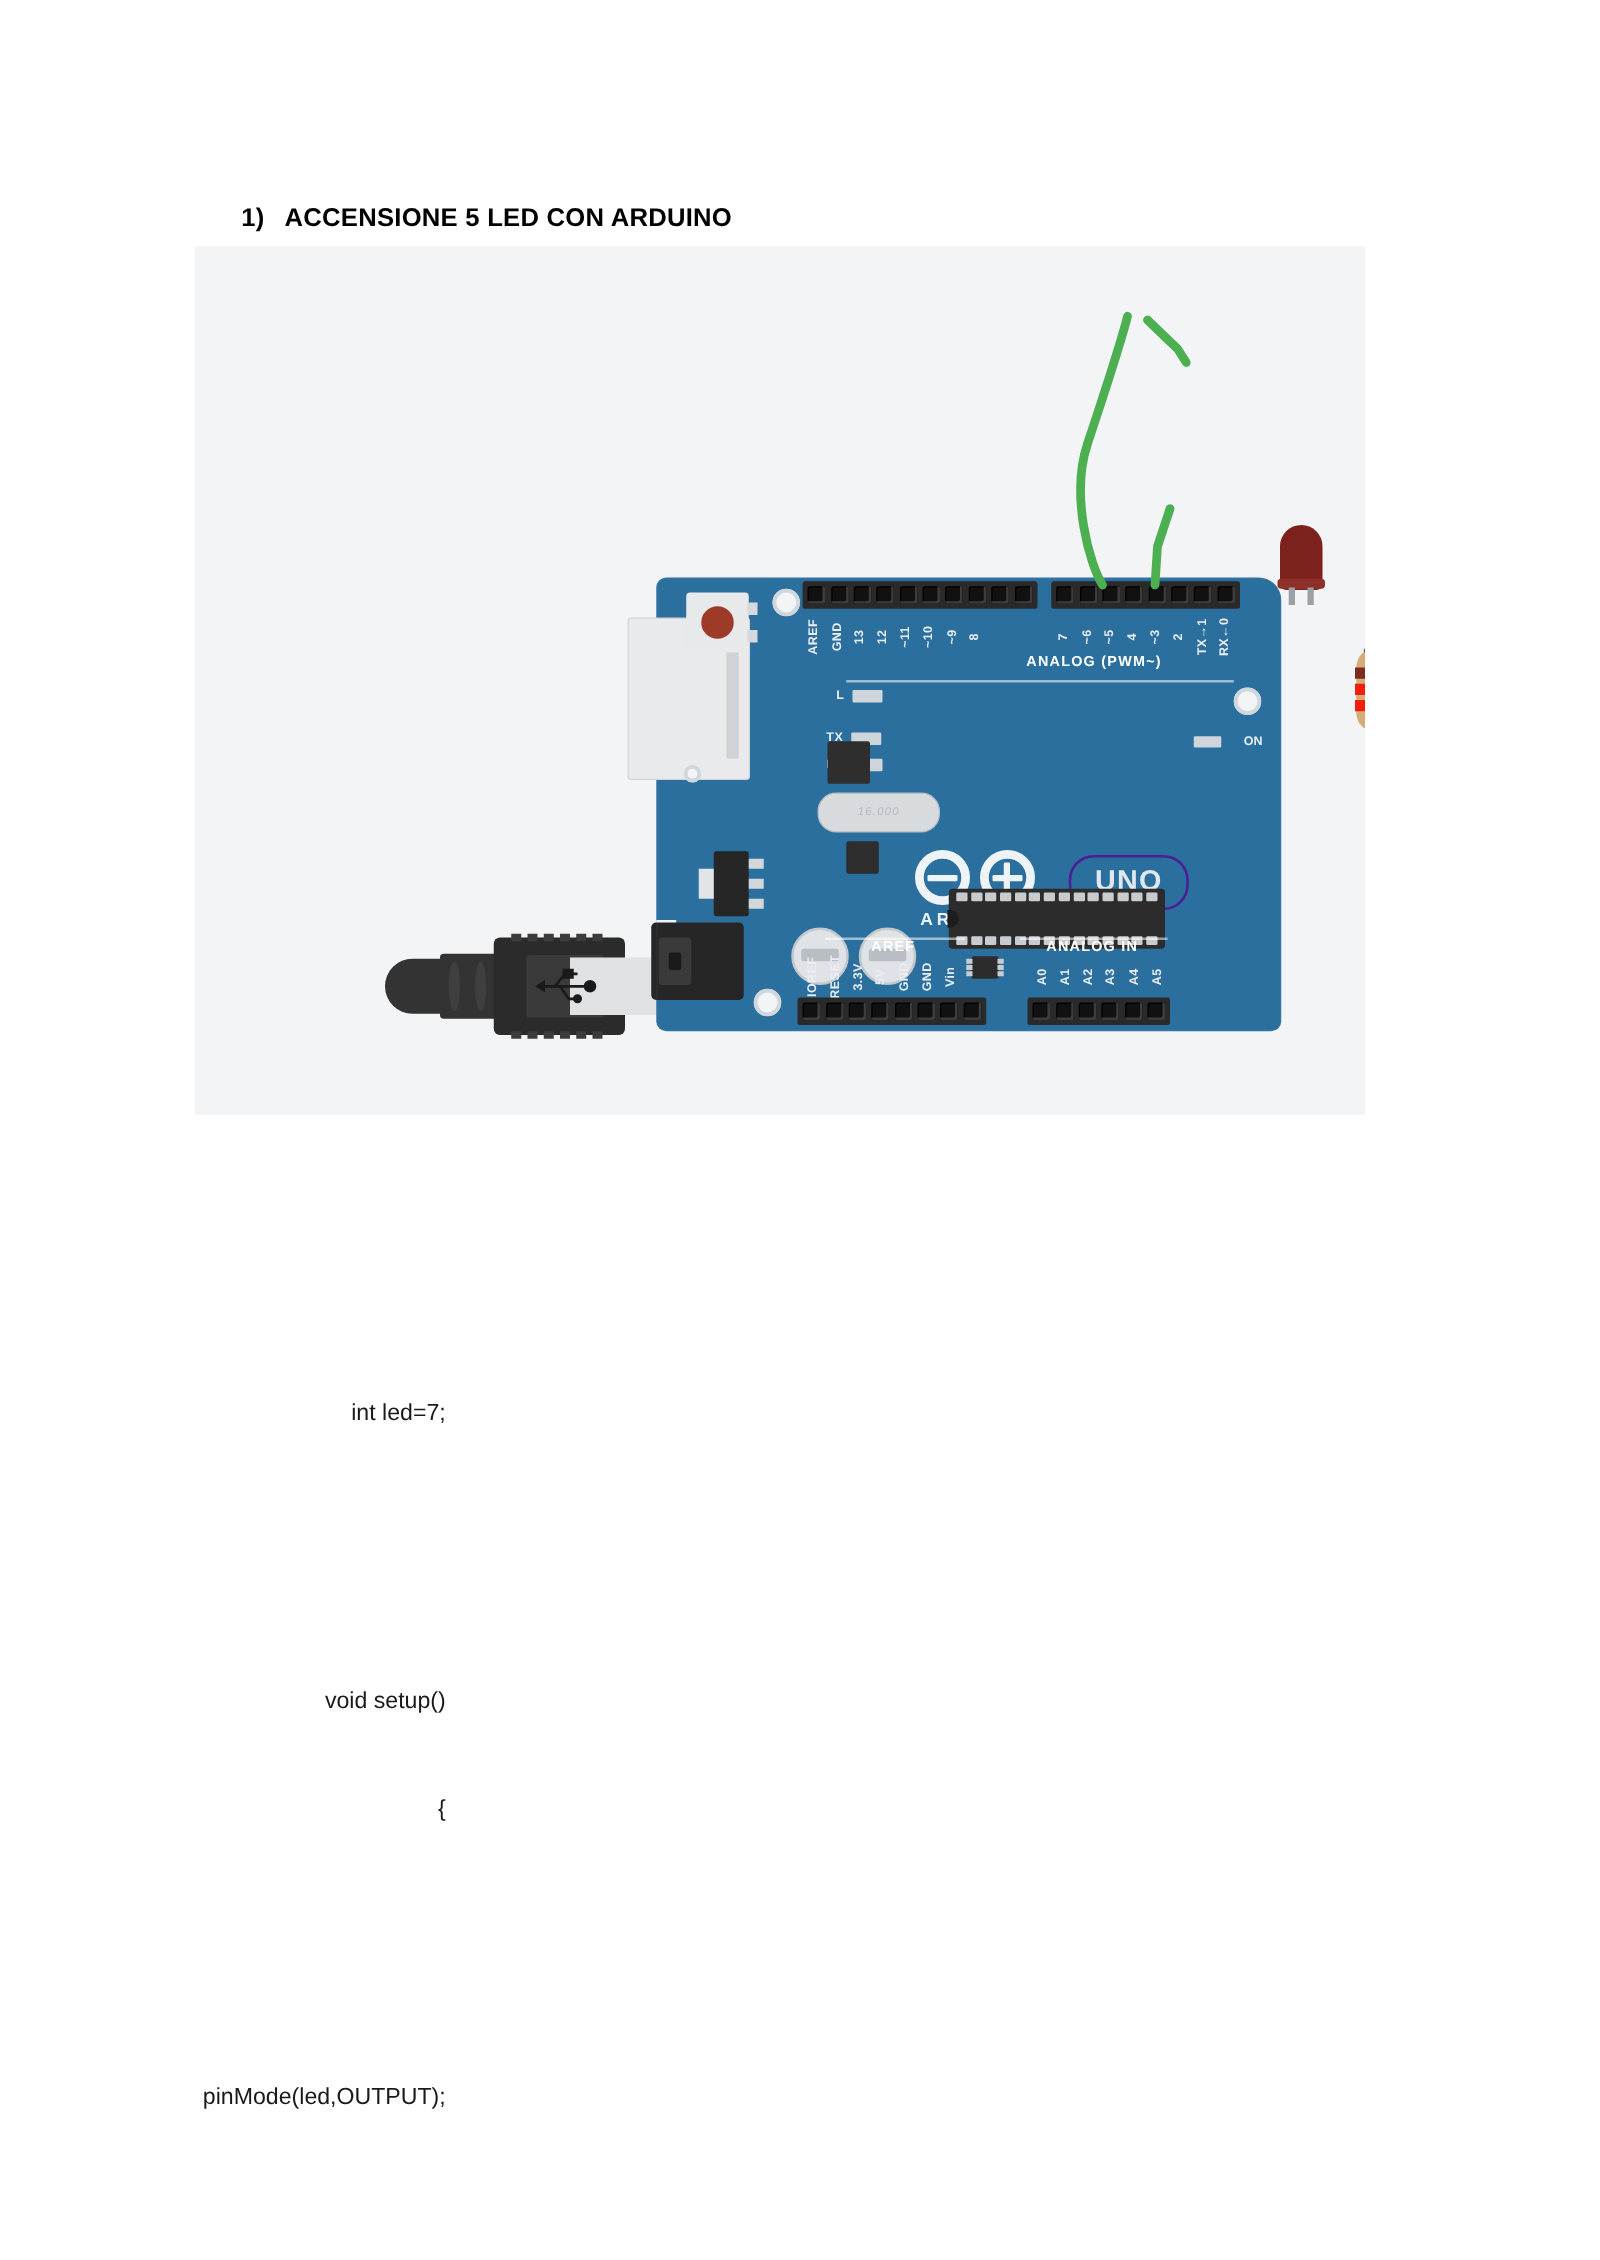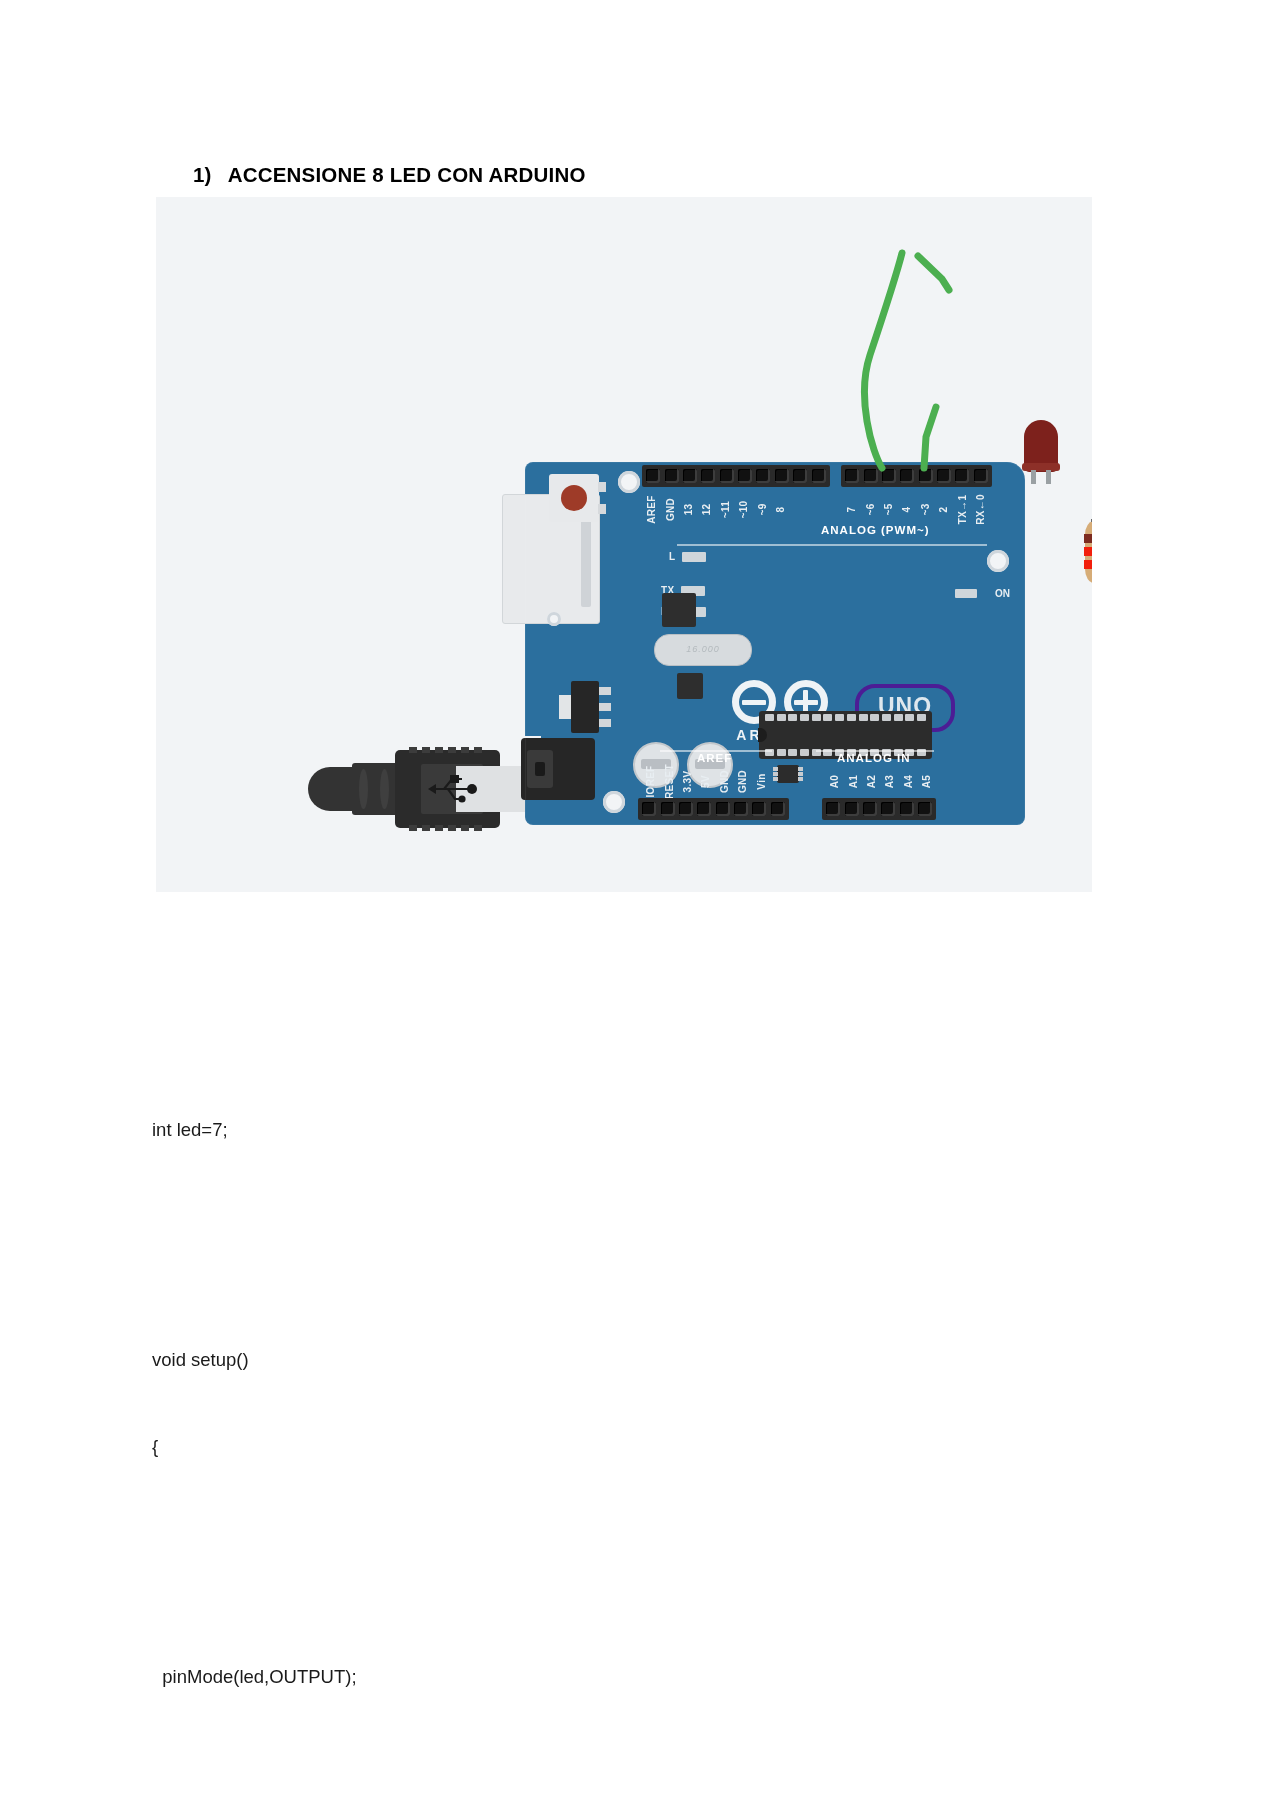--- a/index.html
+++ b/index.html
@@ -209,21 +209,21 @@
     font-weight: bold;
     letter-spacing: 3.2px;
     color: #eef3f6;
   }
   .uno-badge {
     position: absolute;
     left: 330px;
     top: 222px;
     width: 92px;
     height: 40px;
-    border: 4px solid #4c1d95;
+    border: 2px solid #4c1d95;
     border-radius: 20px;
     color: #dfe8ee;
     font-size: 23px;
     font-weight: bold;
     letter-spacing: 1px;
     text-align: center;
     line-height: 37px;
   }
 
   
@@ -529,31 +529,31 @@
   
   .code {
     position: absolute;
     left: 152px;
     top: 999px;
     font-size: 18.5px;
     line-height: 29px;
     color: #1a1a1a;
     white-space: pre;
   }
-  .code .para { margin-bottom: 27px; }
+  .code .para { margin-bottom: 27px; text-align: right; }
   .code .para:last-child { margin-bottom: 0; }
   .code .line { white-space: pre; }
 </style>
 </head>
 <body>
 
 <div class="page">
 
   <div class="heading">
-    <span class="num">1)</span><span>ACCENSIONE 8 LED CON ARDUINO</span>
+    <span class="num">1)</span><span>ACCENSIONE 5 LED CON ARDUINO</span>
   </div>
 
   <div class="figure">
 
     <div class="tip"></div>
     <div class="strain">
       <i style="left:7px"></i>
         <i style="left:28px"></i>
     </div>
     <div class="plug-body">

